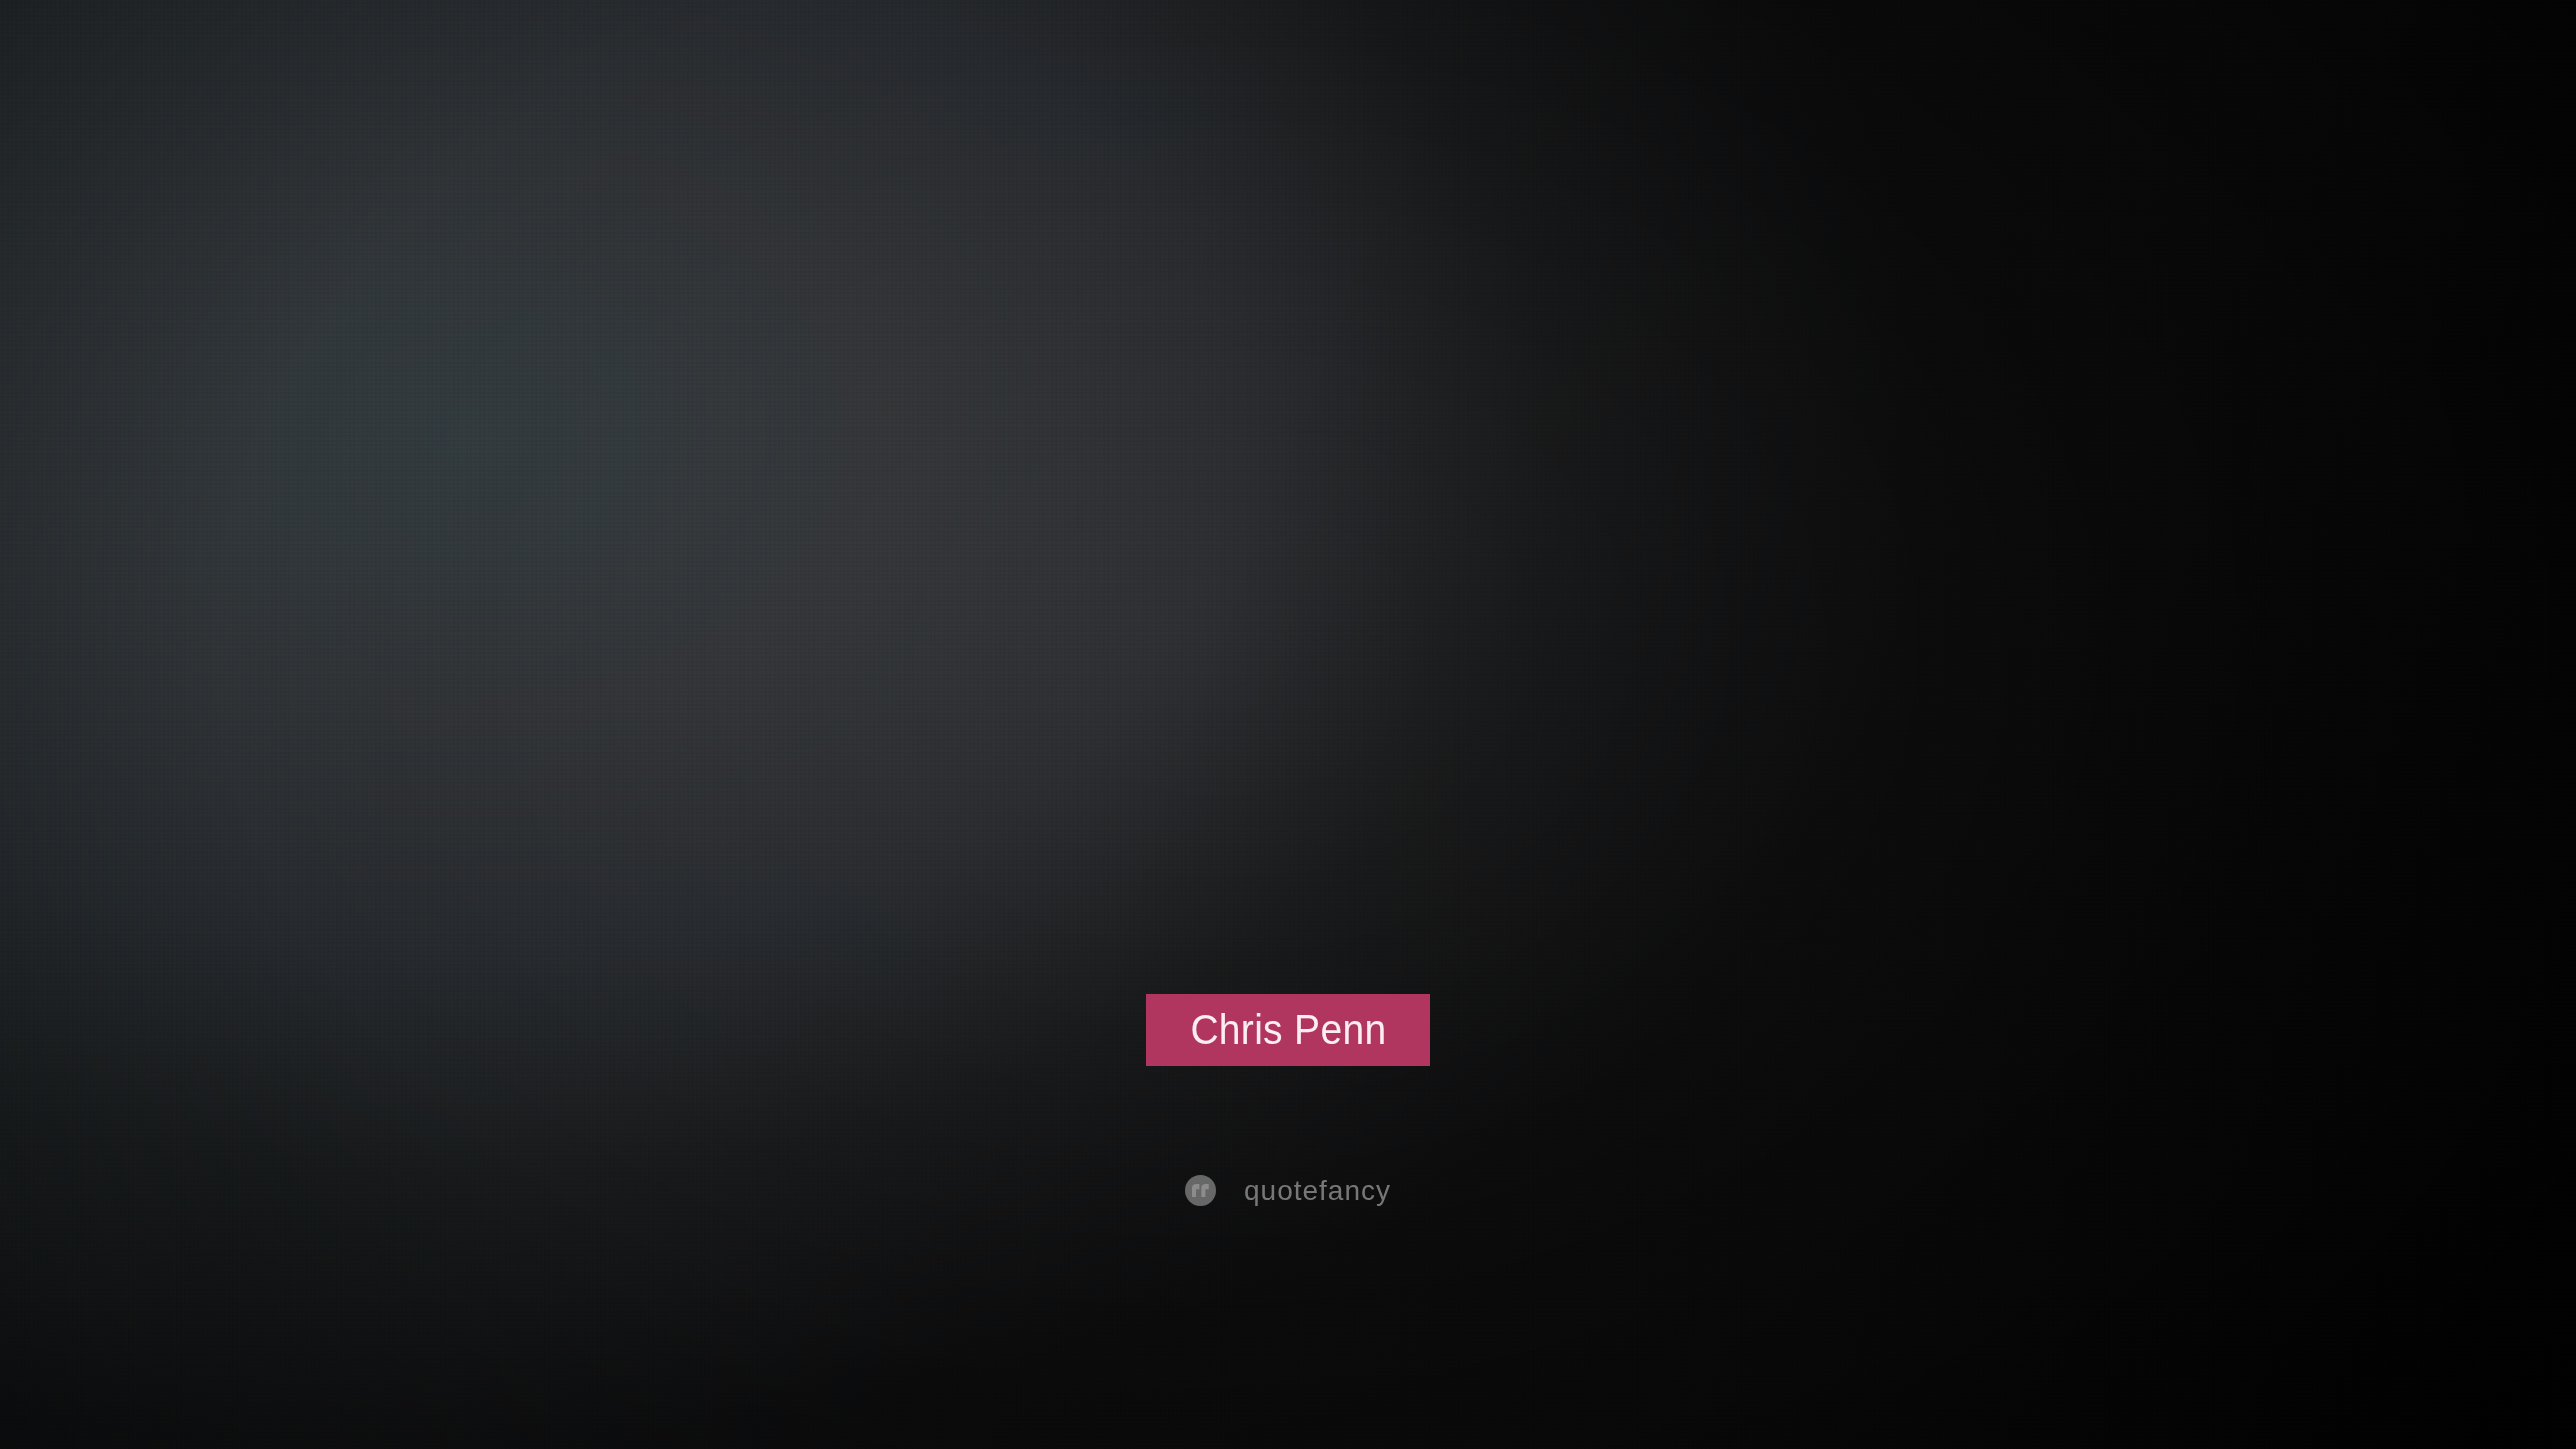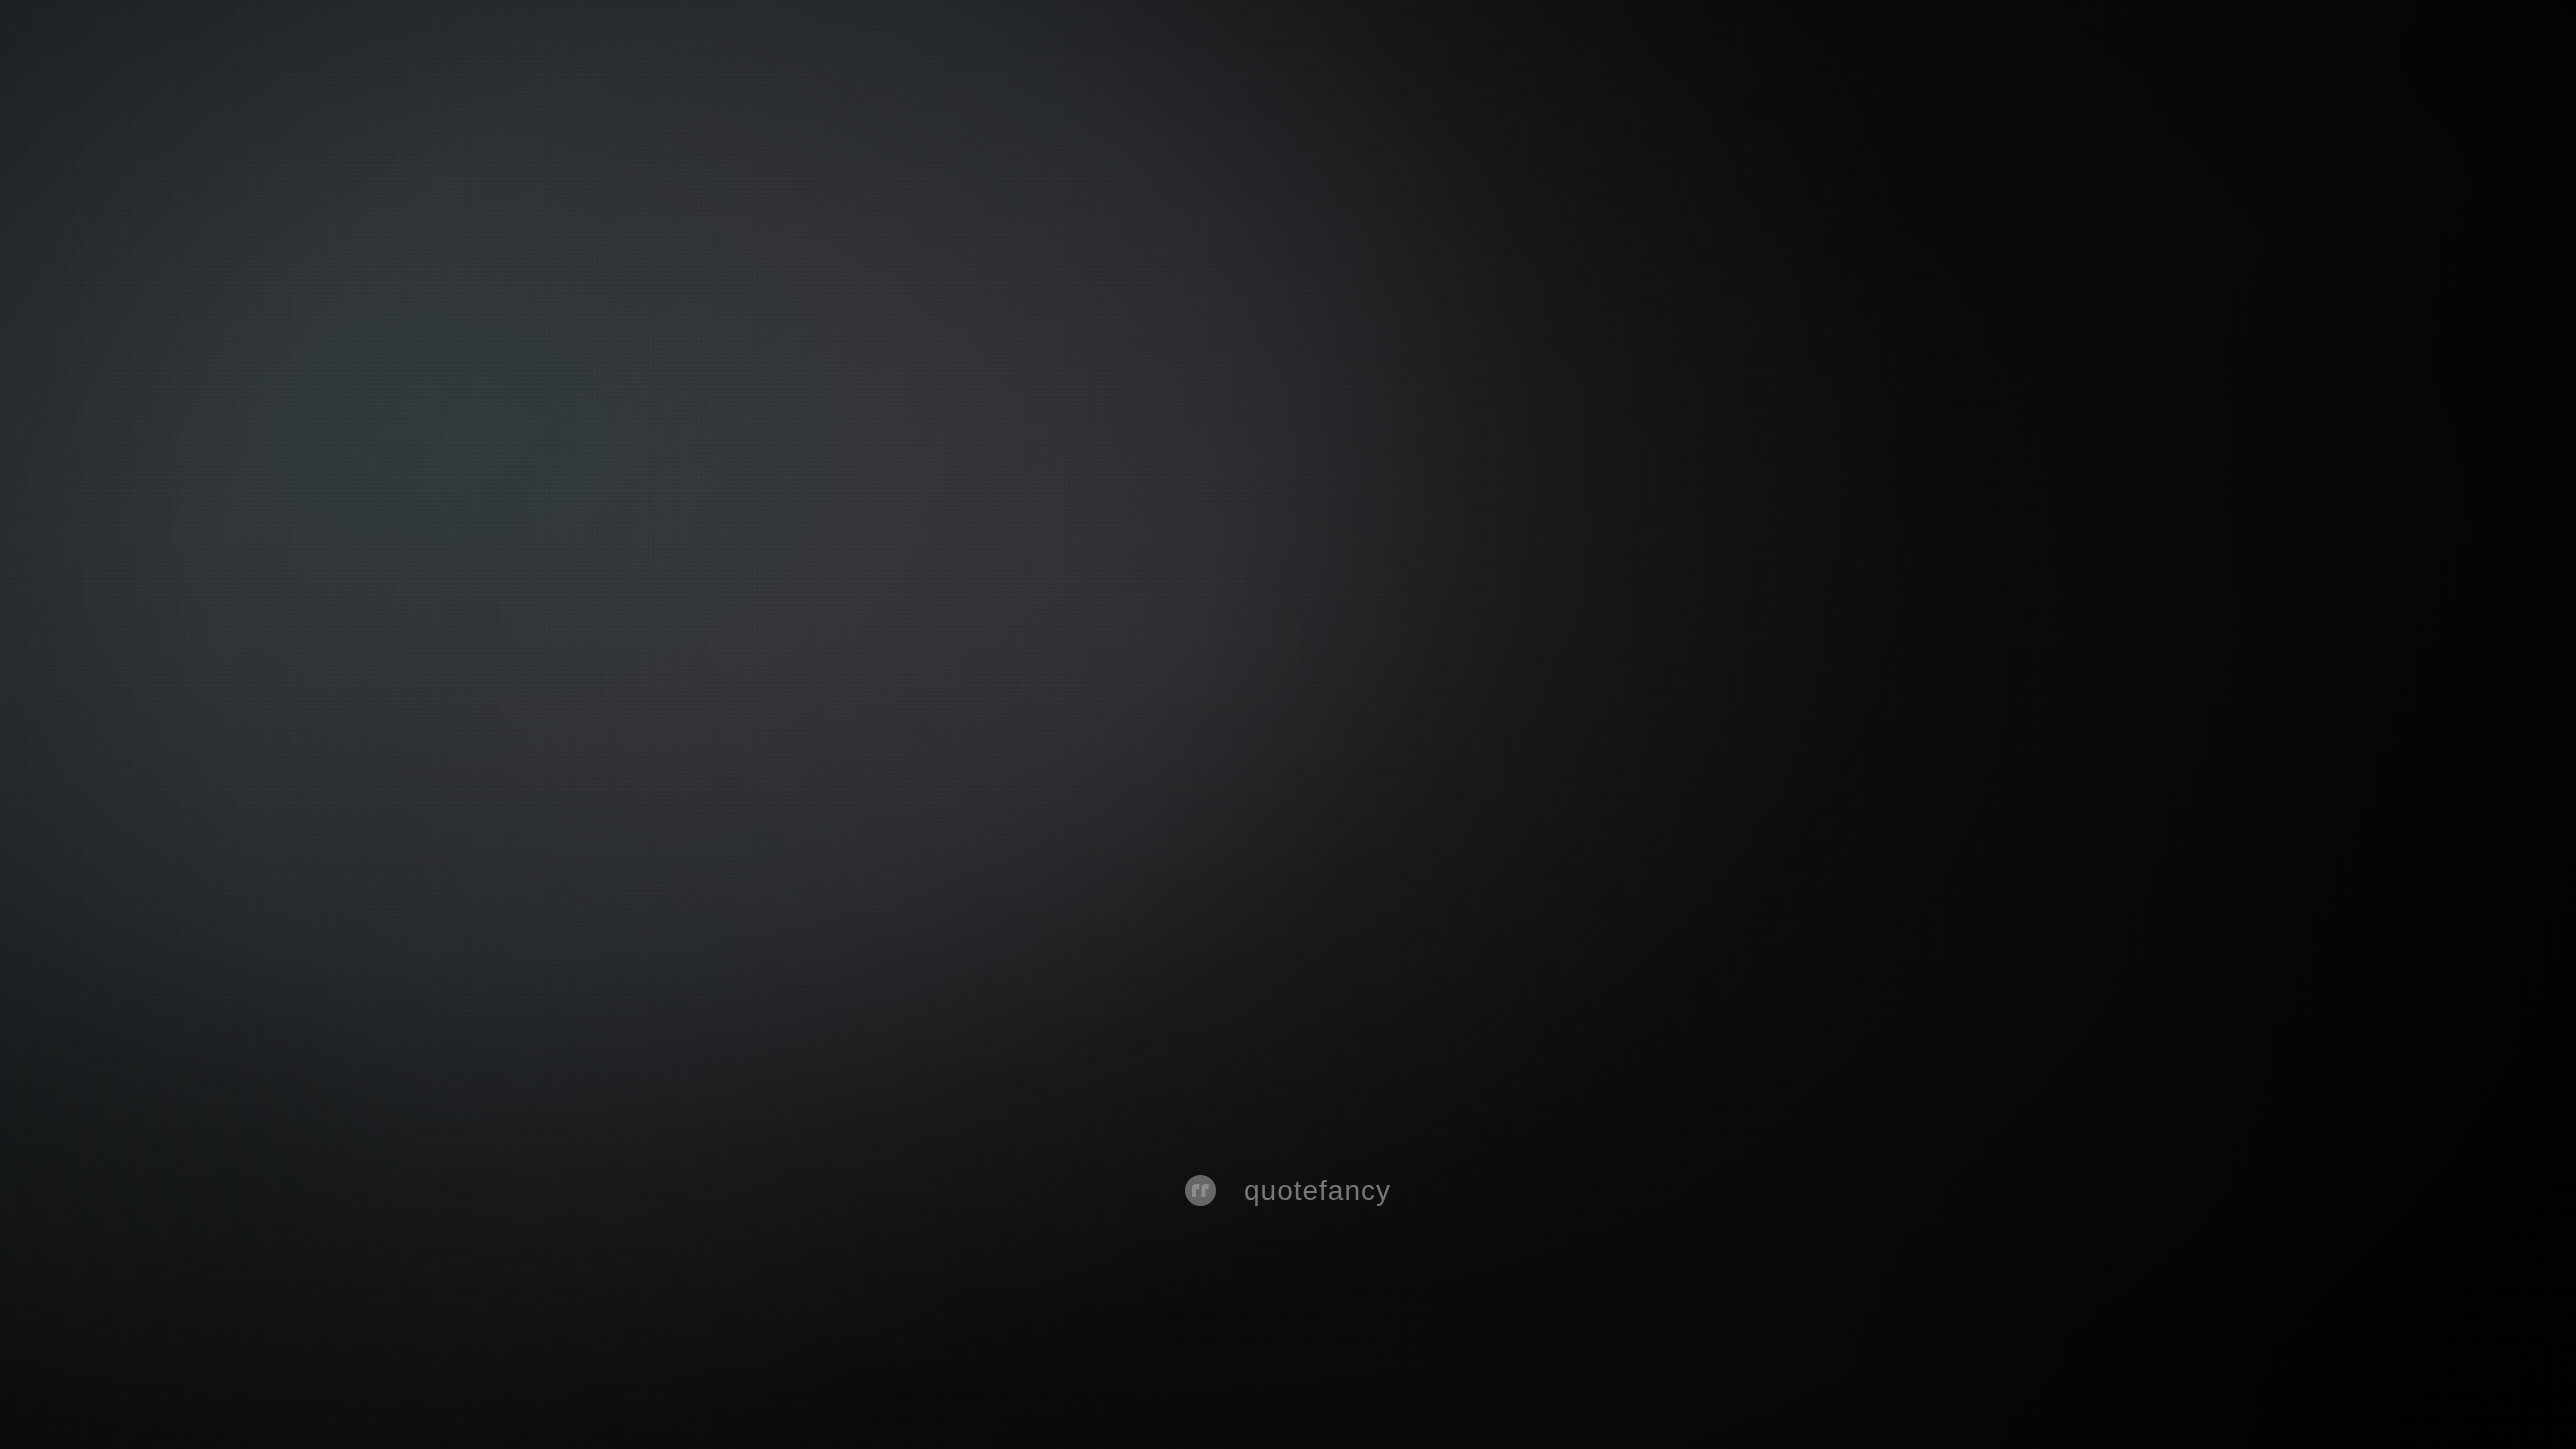--- a/index.html
+++ b/index.html
@@ -163,20 +163,23 @@
 <div id="stage">
 
   <div class="bg-base"></div>
   <div class="bg-vignette"></div>
   <div class="bg-vignette2"></div>
   <div class="bg-noise"></div>
 
   <div class="content">
 
 
+    <div class="author-badge">
+      <span class="author-name">Chris Penn</span>
+    </div>
 
     <div class="watermark">
       <span class="wm-logo">
         <svg width="17.4" height="13.4" viewBox="0 0 26 20" aria-hidden="true">
           <path d="M0 20 V6 Q0 0 7 0 H11 V8 H6 V20 Z" fill="#d8d8d8"></path>
           <path d="M14 20 V6 Q14 0 21 0 H25 V8 H20 V20 Z" fill="#d8d8d8"></path>
         </svg>
       </span>
       <span class="wm-text">quotefancy</span>
     </div>

